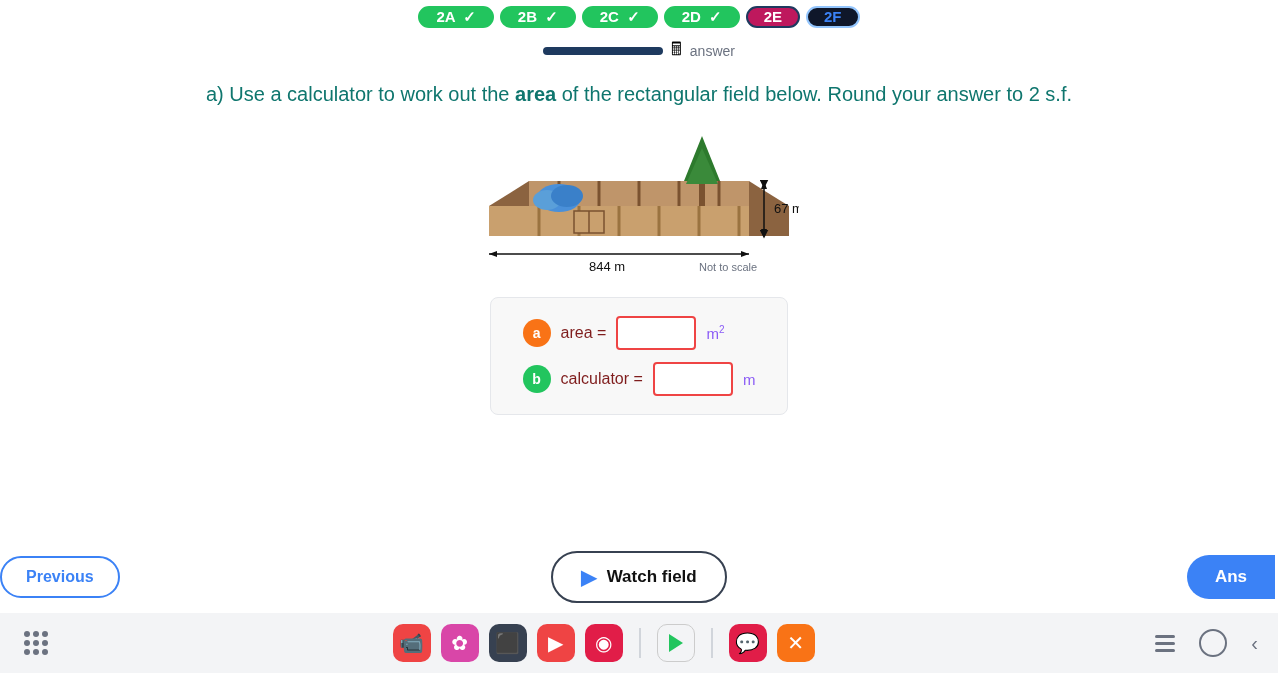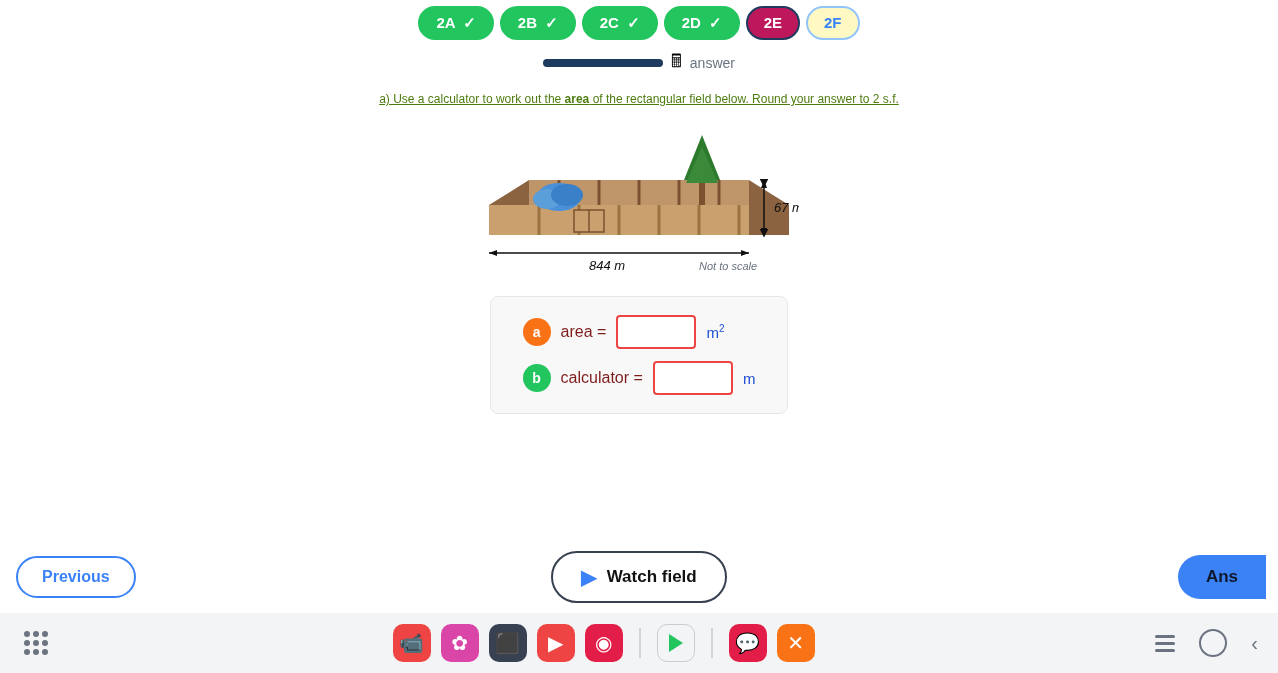--- a/index.html
+++ b/index.html
@@ -14,39 +14,39 @@
 
     
     .top-nav {
       display: flex;
       justify-content: center;
       gap: 6px;
       padding: 6px 0 8px 0;
       background: #fff;
     }
     .nav-tab {
-      padding: 6px 16px;
+      padding: 0 16px;
       border-radius: 20px;
       font-size: 15px;
       font-weight: 600;
       cursor: pointer;
       border: 2px solid transparent;
     }
     .nav-tab.completed {
       background: #22c55e;
       color: #fff;
       border-color: #22c55e;
     }
     .nav-tab.active {
       background: #be185d;
       color: #fff;
       border-color: #1e3a5f;
     }
     .nav-tab.upcoming {
-      background: #fef9c3;
+      background: #0f172a;
       color: #3b82f6;
       border-color: #93c5fd;
     }
     .nav-tab.summary {
       background: #fff;
       color: #6b7280;
       border-color: #d1d5db;
     }
     .checkmark {
       margin-left: 4px;
@@ -73,25 +73,24 @@
       font-size: 14px;
       color: #6b7280;
     }
 
     
     .main-content {
       text-align: center;
       padding: 0 60px;
     }
     .question-text {
-      font-size: 12px;
-      color: #4d7c0f;
+      font-size: 20px;
+      color: #0f766e;
       line-height: 1.6;
       margin-bottom: 16px;
-      text-decoration: underline;
     }
     .question-text strong {
       font-weight: 700;
     }
 
     
     .field-container {
       display: flex;
       flex-direction: column;
       align-items: center;
@@ -139,37 +138,37 @@
       height: 34px;
       border: 2px solid #ef4444;
       border-radius: 4px;
       background: #fff;
       font-size: 15px;
       text-align: center;
       outline: none;
     }
     .answer-unit {
       font-size: 15px;
-      color: #1d4ed8;
+      color: #8b5cf6;
     }
     sup { font-size: 10px; }
 
     
     .bottom-nav {
       position: absolute;
       bottom: 70px;
       left: 0;
       right: 0;
       display: flex;
       align-items: center;
       justify-content: center;
     }
     .prev-btn {
       position: absolute;
-      left: 16px;
+      left: 0;
       background: #fff;
       border: 2px solid #3b82f6;
       color: #3b82f6;
       border-radius: 24px;
       padding: 10px 24px;
       font-size: 16px;
       font-weight: 600;
       cursor: pointer;
     }
     .watch-video-btn {
@@ -184,24 +183,24 @@
       display: flex;
       align-items: center;
       gap: 10px;
     }
     .video-icon {
       color: #3b82f6;
       font-size: 20px;
     }
     .ans-btn {
       position: absolute;
-      right: 12px;
+      right: 3px;
       background: #3b82f6;
       border: none;
-      color: #0f172a;
+      color: #ffffff;
       border-radius: 24px 0 0 24px;
       padding: 12px 28px;
       font-size: 17px;
       font-weight: 700;
       cursor: pointer;
     }
 
     
     .android-bar {
       position: absolute;
@@ -321,21 +320,21 @@
 
   
   <div class="question-text">
     <span>a) Use a calculator to work out the </span><strong>area</strong><span> of the rectangular field below. Round your answer to 2 s.f.</span>
   </div>
 
   
 
   
   <div class="field-container">
-    <div style="position:relative; display:inline-block;font-style:italic;">
+    <div style="position:relative; display:inline-block;">
       
       <svg width="320" height="155" viewBox="0 0 320 155">
 
         <polygon points="50,80 270,80 310,110 10,110" fill="#7ec850"></polygon>
 
         <rect x="50" y="55" width="220" height="30" fill="#b8895a" opacity="0.9"></rect>
 
         <polygon points="10,80 50,55 50,110 10,110" fill="#8b6340"></polygon>
 
         <polygon points="270,55 310,80 310,110 270,110" fill="#8b6340"></polygon>

